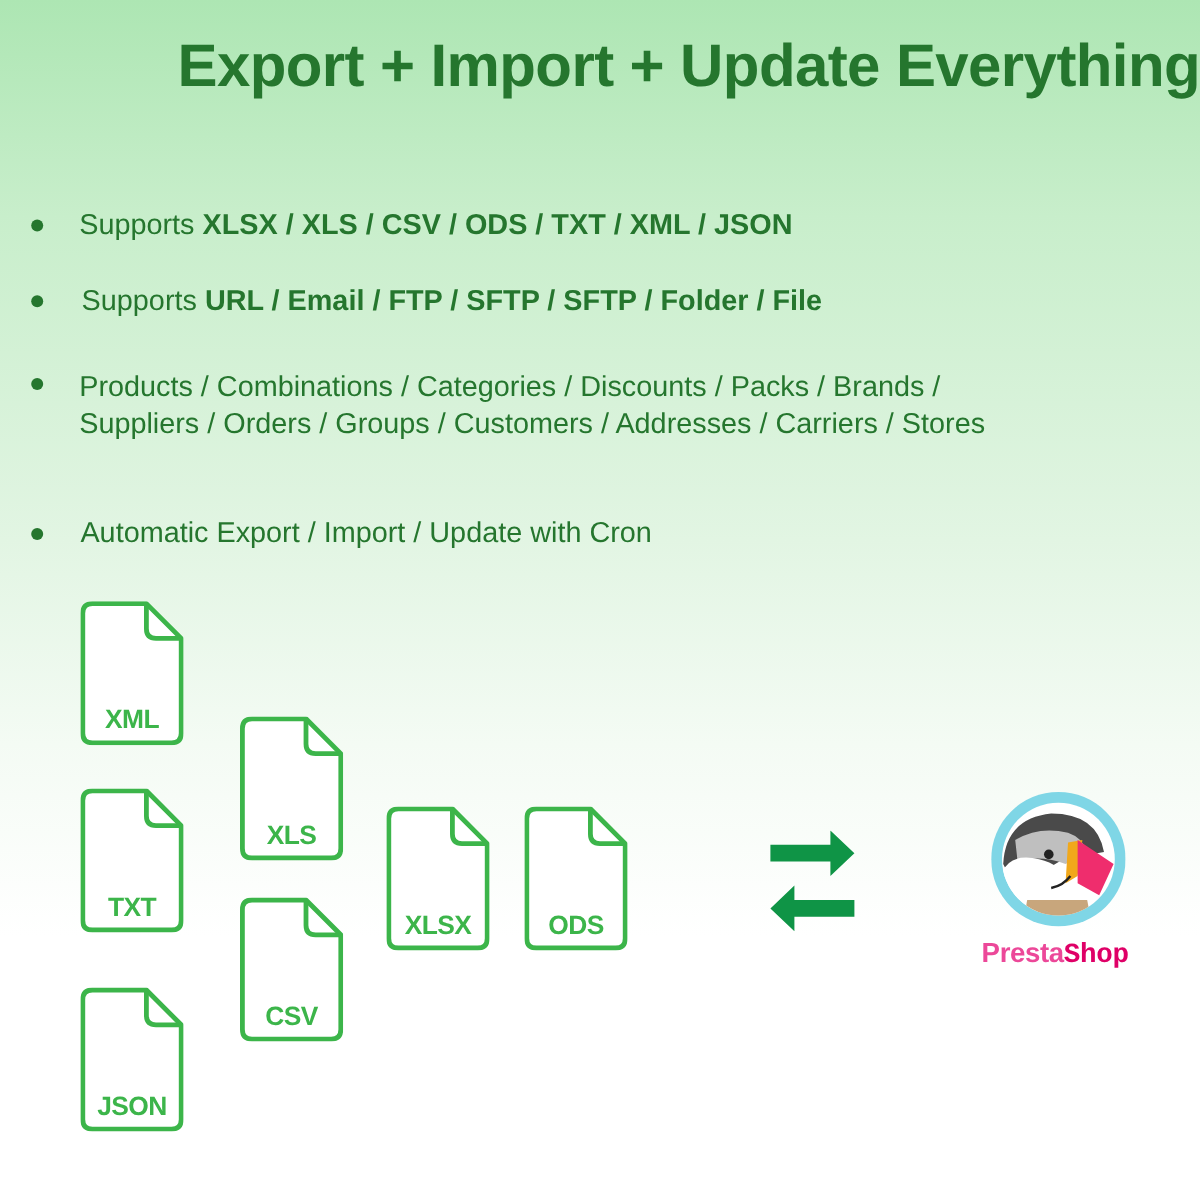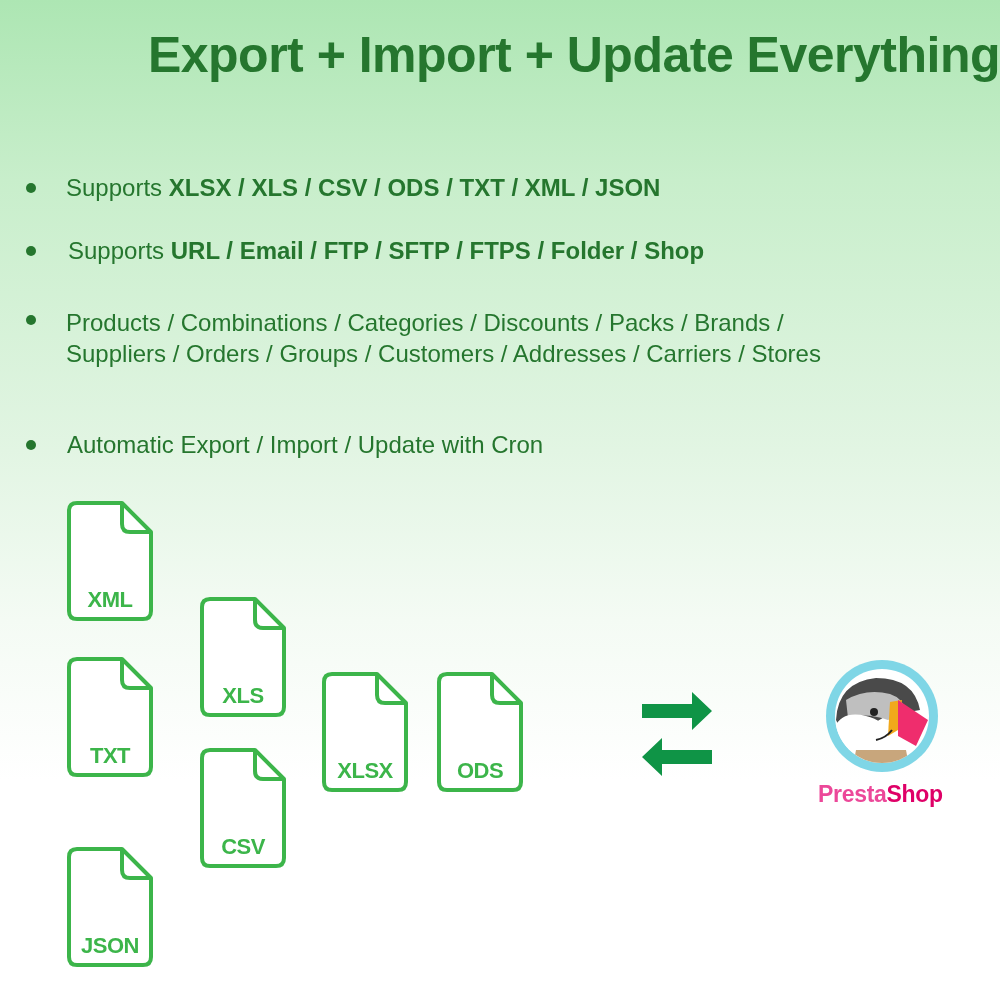--- a/index.html
+++ b/index.html
@@ -42,21 +42,21 @@
 
 <h1 class="title">Export + Import + Update Everything</h1>
 
 <div class="bullet" style="top:172px;">
   <span class="dot"></span>
   <span class="text" style="left:40px;"><span>Supports </span><b>XLSX / XLS / CSV / ODS / TXT / XML / JSON</b></span>
 </div>
 
 <div class="bullet" style="top:235px;">
   <span class="dot"></span>
-  <span class="text" style="left:42px;"><span>Supports </span><b>URL / Email / FTP / SFTP / FTPS / Folder / Shop</b></span>
+  <span class="text" style="left:42px;"><span>Supports </span><b>URL / Email / FTP / SFTP / SFTP / Folder / File</b></span>
 </div>
 
 <div class="bullet" style="top:307px;">
   <span class="dot" style="top:8px;"></span>
   <span class="text" style="left:40px; width:790px;">Products / Combinations / Categories / Discounts / Packs / Brands / Suppliers / Orders / Groups / Customers / Addresses / Carriers / Stores</span>
 </div>
 
 <div class="bullet" style="top:429px;">
   <span class="dot"></span>
   <span class="text" style="left:41px;">Automatic Export / Import / Update with Cron</span>
@@ -69,21 +69,21 @@
     </svg>
   <span class="label">XML</span>
 </div>
 <div class="file" style="left:67px; top:657px;">
   <svg width="86" height="120" viewBox="0 0 86 120">
       <path d="M10 2 H55 L84 31 V110 Q84 118 76 118 H10 Q2 118 2 110 V10 Q2 2 10 2 Z" fill="#fff" stroke="#3cb54a" stroke-width="4" stroke-linejoin="round"></path>
       <path d="M55 2 V23 Q55 31 63 31 H84" fill="none" stroke="#3cb54a" stroke-width="4" stroke-linejoin="round"></path>
     </svg>
   <span class="label">TXT</span>
 </div>
-<div class="file" style="left:67px; top:823px;margin-top:24px;">
+<div class="file" style="left:67px; top:823px;">
   <svg width="86" height="120" viewBox="0 0 86 120">
       <path d="M10 2 H55 L84 31 V110 Q84 118 76 118 H10 Q2 118 2 110 V10 Q2 2 10 2 Z" fill="#fff" stroke="#3cb54a" stroke-width="4" stroke-linejoin="round"></path>
       <path d="M55 2 V23 Q55 31 63 31 H84" fill="none" stroke="#3cb54a" stroke-width="4" stroke-linejoin="round"></path>
     </svg>
   <span class="label">JSON</span>
 </div>
 <div class="file" style="left:200px; top:597px;">
   <svg width="86" height="120" viewBox="0 0 86 120">
       <path d="M10 2 H55 L84 31 V110 Q84 118 76 118 H10 Q2 118 2 110 V10 Q2 2 10 2 Z" fill="#fff" stroke="#3cb54a" stroke-width="4" stroke-linejoin="round"></path>
       <path d="M55 2 V23 Q55 31 63 31 H84" fill="none" stroke="#3cb54a" stroke-width="4" stroke-linejoin="round"></path>
@@ -133,13 +133,13 @@
       <path d="M20 40 Q40 28 64 34 Q76 38 80 50 L62 60 Q40 52 22 58 Z" fill="#bfbfbf"></path>
       <path d="M8 70 Q14 50 40 56 Q58 60 66 76 L66 100 L8 100 Z" fill="#ffffff"></path>
       <circle cx="48" cy="52" r="4" fill="#222"></circle>
       <path d="M64 42 L76 40 L72 70 L62 76 Z" fill="#f1a81b"></path>
       <path d="M72 40 L102 60 L90 86 L72 76 Z" fill="#ef2d6d"></path>
       <path d="M30 90 L80 90 L84 112 L26 112 Z" fill="#c8a67c"></path>
       <path d="M50 80 Q60 78 66 70" stroke="#222" stroke-width="2" fill="none"></path>
     </g>
   </svg>
 </div>
-<div class="brand"><span style="color:#ec4899;">Presta</span><span style="color:#df0067;">Shop</span></div>
+<div class="brand"><span style="color:#ec4899;">Presta</span><span style="color:#df0067;font-family:Liberation Mono, monospace;">Shop</span></div>
 
 </body></html>

